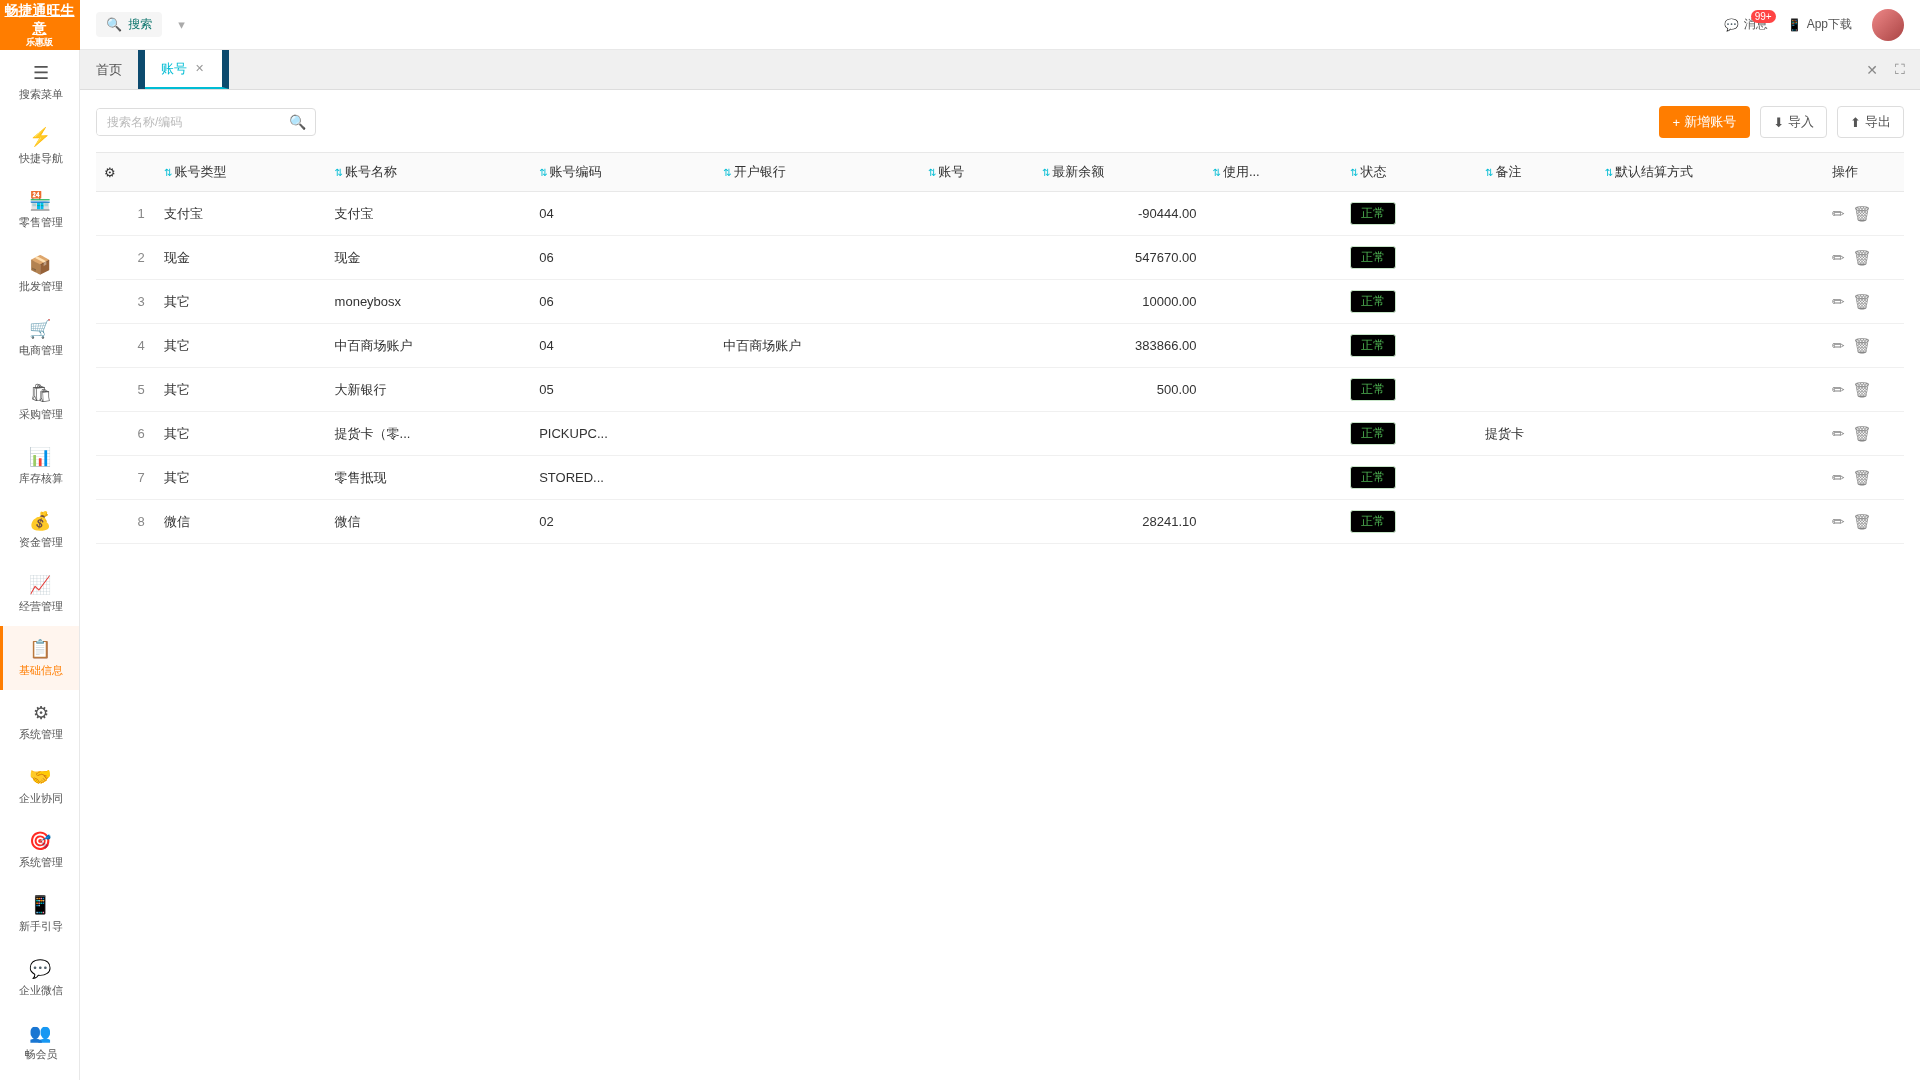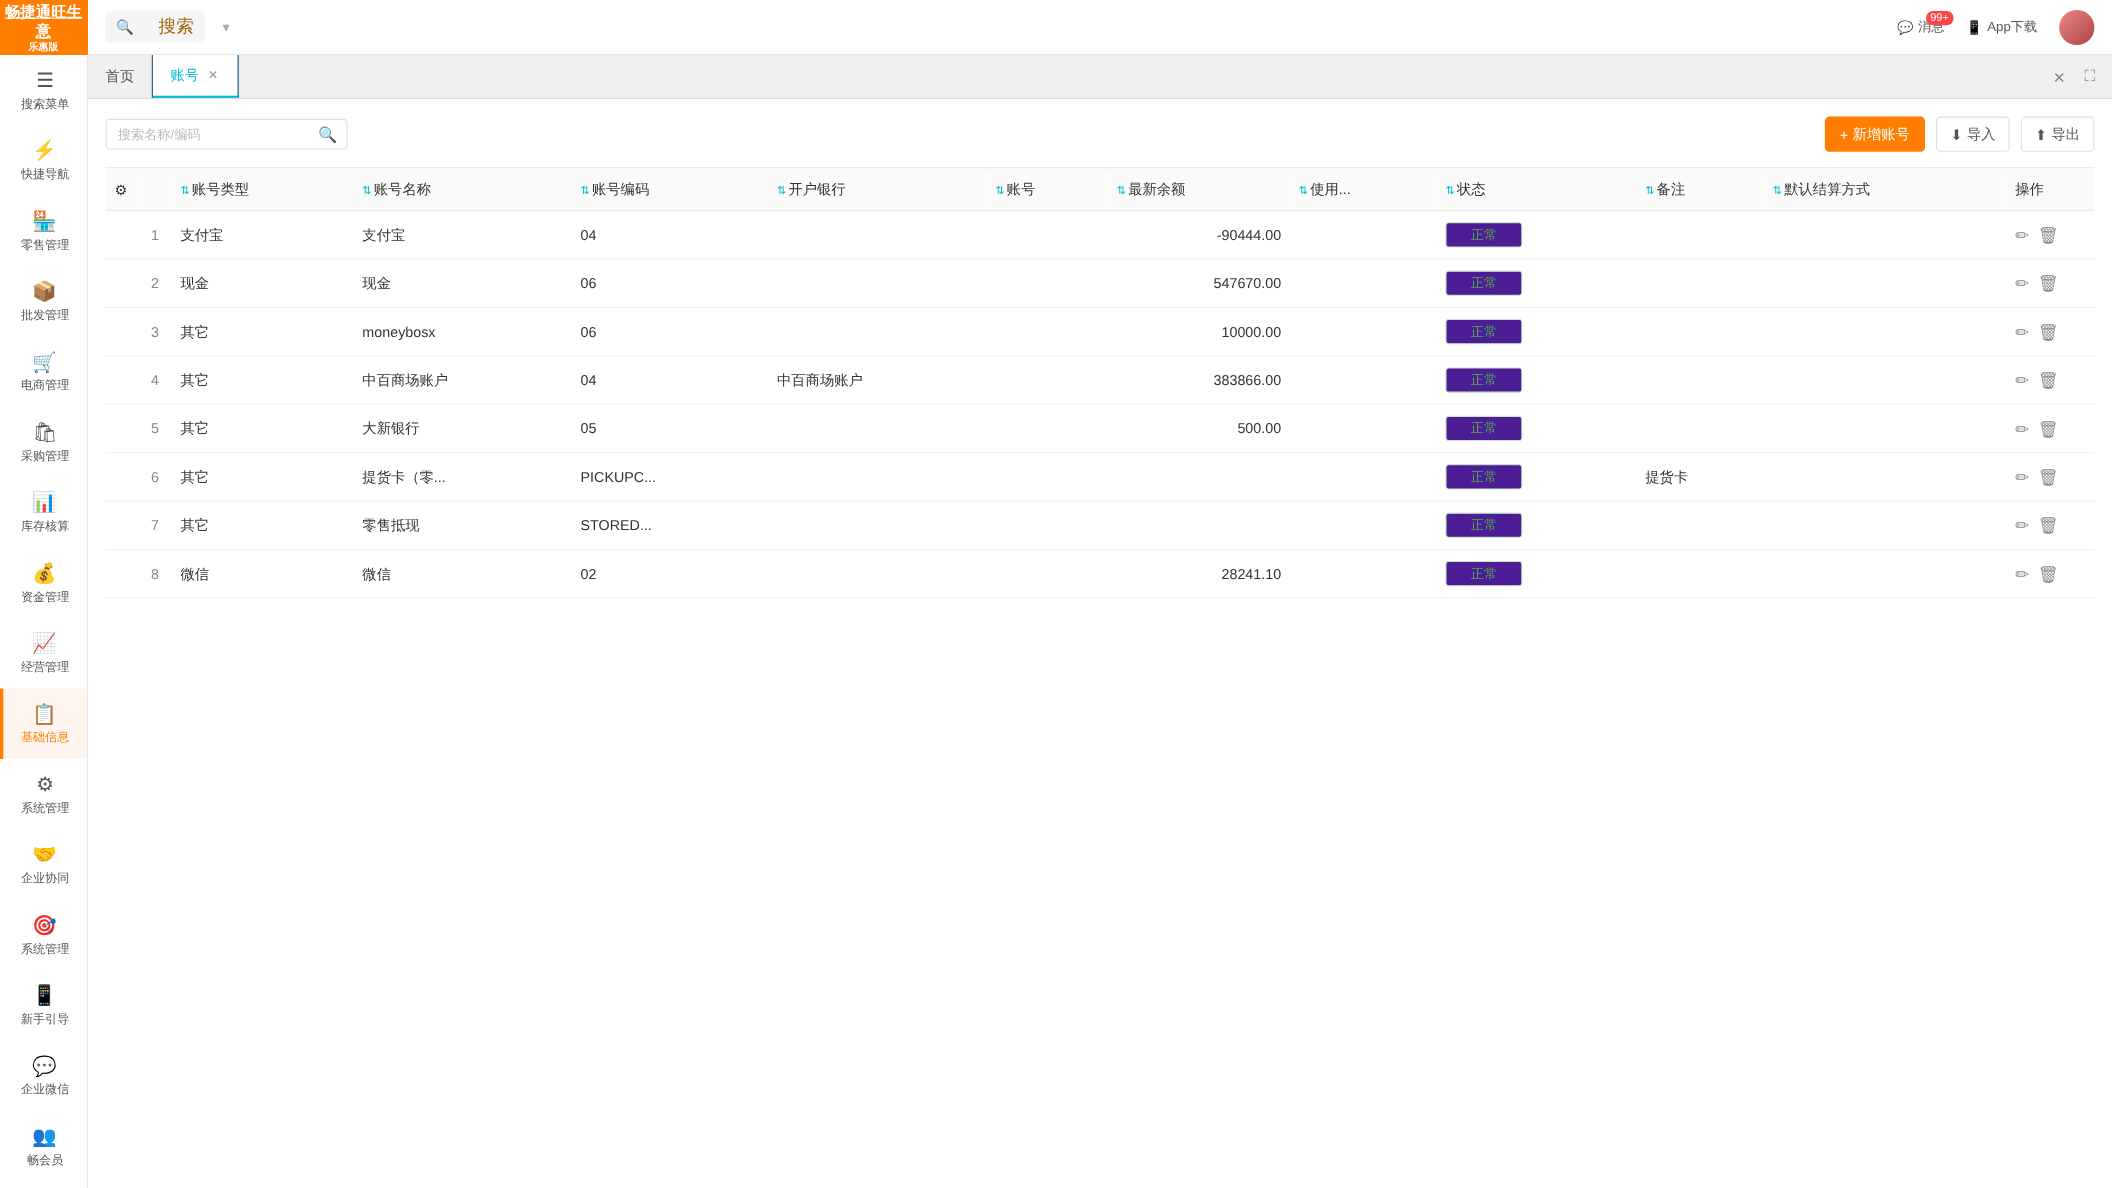--- a/index.html
+++ b/index.html
@@ -126,21 +126,21 @@
     }
     .tab {
       height: 100%;
       padding: 0 16px;
       display: flex;
       align-items: center;
       gap: 6px;
       cursor: pointer;
       font-size: 13px;
       color: #555;
-      border-right: 1px solid #0c4a6e;
+      border-right: 7px solid #0c4a6e;
     }
     .tab.active {
       background: #fff;
       color: #00bcd4;
       border-bottom: 2px solid #00bcd4;
     }
     .tab-close {
       font-size: 11px;
       color: #999;
       cursor: pointer;
@@ -255,24 +255,24 @@
     .data-table th .sort-icon { color: #00bcd4; font-size: 10px; margin-right: 2px; }
     .data-table td {
       padding: 10px 8px;
       border-bottom: 1px solid #f0f0f0;
       color: #333;
       vertical-align: middle;
     }
     .gear-col { width: 30px; text-align: center; color: #888; }
     .status-badge {
       display: inline-block;
-      padding: 2px 22px;
+      padding: 2px 10px;
       border-radius: 3px;
       font-size: 12px;
-      background: #4c1d95;
+      background: #000000;
       color: #4caf50;
       border: 1px solid #c8e6c9;
     }
     .action-btns {
       display: flex;
       gap: 8px;
       align-items: center;
     }
     .action-btn {
       cursor: pointer;
@@ -400,21 +400,21 @@
       </div>
     </div>
 </div>
 
 <div class="main-container">
 
   <div class="top-header">
     <div class="top-header-left">
       <div class="header-search">
         <span>🔍</span>
-        <span style="font-size:16px;color:#a16207;margin-left:16px;">搜索</span>
+        <span style="font-size:12px;color:#0f766e;">搜索</span>
       </div>
       <span style="color:#aaa;cursor:pointer;">▾</span>
     </div>
     <div class="top-header-right">
       <div class="header-msg">
         <span>💬</span>
         <span>消息</span>
         <span class="badge">99+</span>
       </div>
       <div class="header-app">

